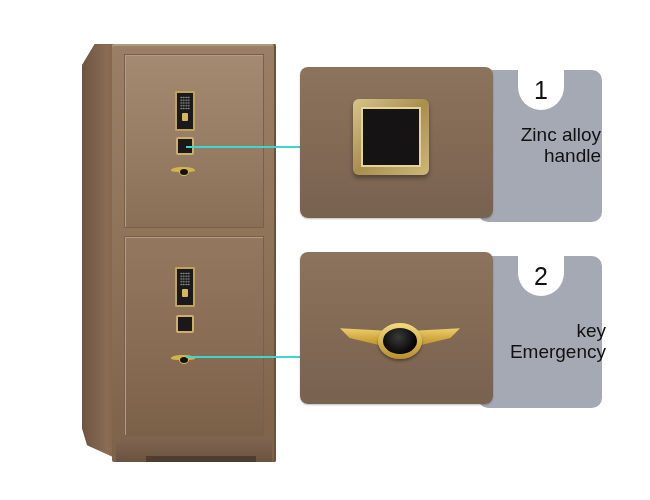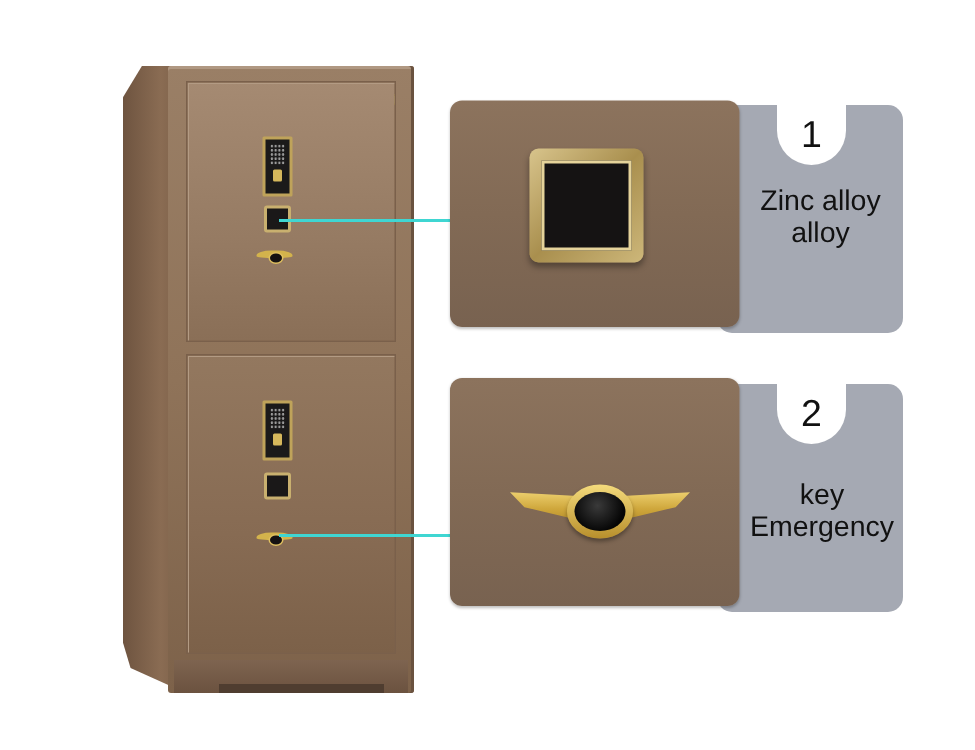--- a/index.html
+++ b/index.html
@@ -31,21 +31,21 @@
 
   
   .line{height:2px;background:#3fd6d2;}
 
   
   .panel{border-radius:10px;background:#a5a9b3;}
   .zoom-card{border-radius:8px;background:linear-gradient(180deg,#8c735d 0%,#826a55 50%,#786250 100%);
     box-shadow:0 1px 2px rgba(0,0,0,0.25);}
   .notch{width:46px;height:40px;background:#ffffff;border-radius:0 0 24px 24px;display:flex;align-items:center;justify-content:center;
     font-size:25px;color:#111;}
-  .label{text-align:center;font-size:19px;line-height:21px;color:#111;}
+  .label{text-align:right;font-size:19px;line-height:21px;color:#111;}
 
   
   .handle-big{width:76px;height:76px;border-radius:6px;background:linear-gradient(135deg,#d8c48c,#a98f4e 50%,#cdb77a);
     box-shadow:0 3px 4px rgba(0,0,0,0.35);}
   .handle-big .inner{position:absolute;left:8px;top:8px;width:60px;height:60px;background:#151313;border:2px solid #e5d39a;box-sizing:border-box;}
 
   
   .key-big{width:120px;height:44px;}
   .key-big .wing{position:absolute;top:6px;width:120px;height:22px;
     background:linear-gradient(180deg,#f1d676 0%,#cfa73c 60%,#b68e2a 100%);
@@ -98,21 +98,21 @@
 <div class="abs notch" style="left:518px;top:70px;">
   <span>1</span>
 </div>
 <div class="abs zoom-card" style="left:300px;top:67px;width:193px;height:151px;">
   <div class="abs handle-big" style="left:53px;top:32px;">
     <div class="inner"></div>
   </div>
 </div>
 <div class="abs label" style="left:493px;top:124px;width:108px;">
   <div>Zinc alloy</div>
-  <div>alloy</div>
+  <div>handle</div>
 </div>
 
 <div class="abs panel" style="left:478px;top:256px;width:124px;height:152px;"></div>
 <div class="abs notch" style="left:518px;top:256px;">
   <span>2</span>
 </div>
 <div class="abs zoom-card" style="left:300px;top:252px;width:193px;height:152px;">
   <div class="abs key-big" style="left:40px;top:68px;">
     <div class="wing"></div>
       <div class="ring"></div>

